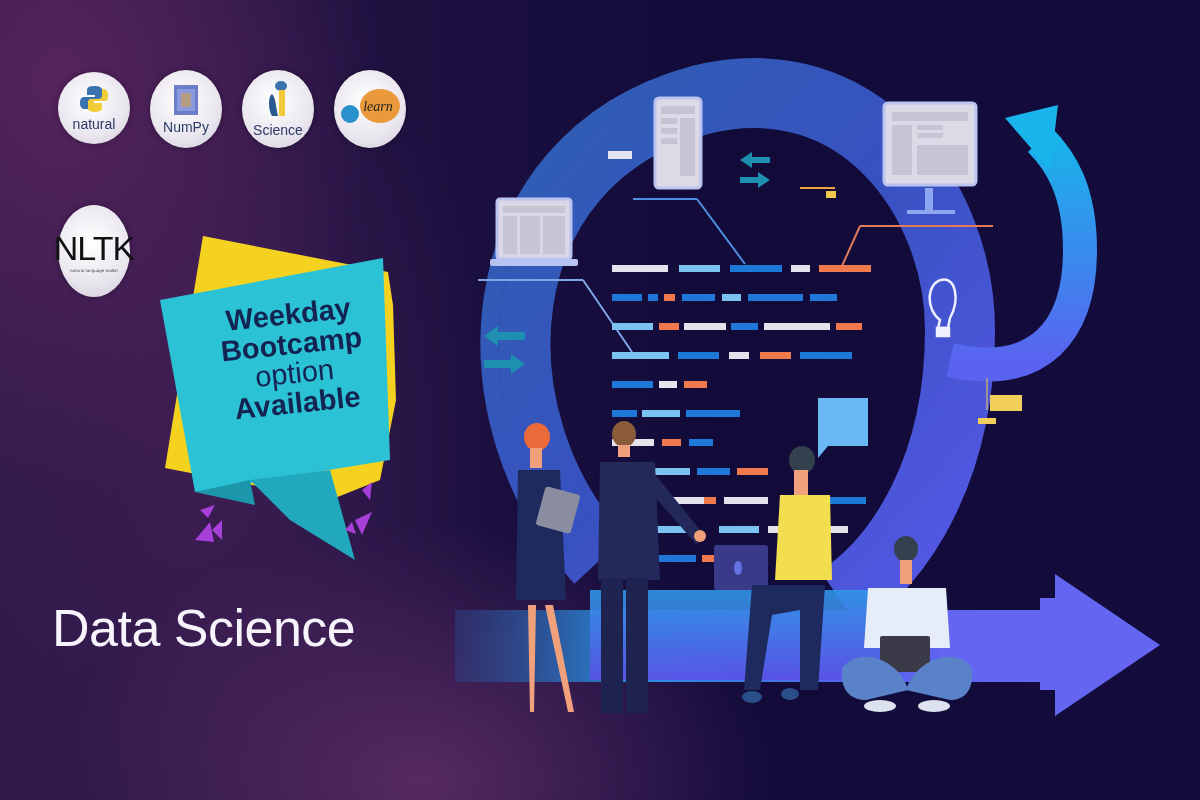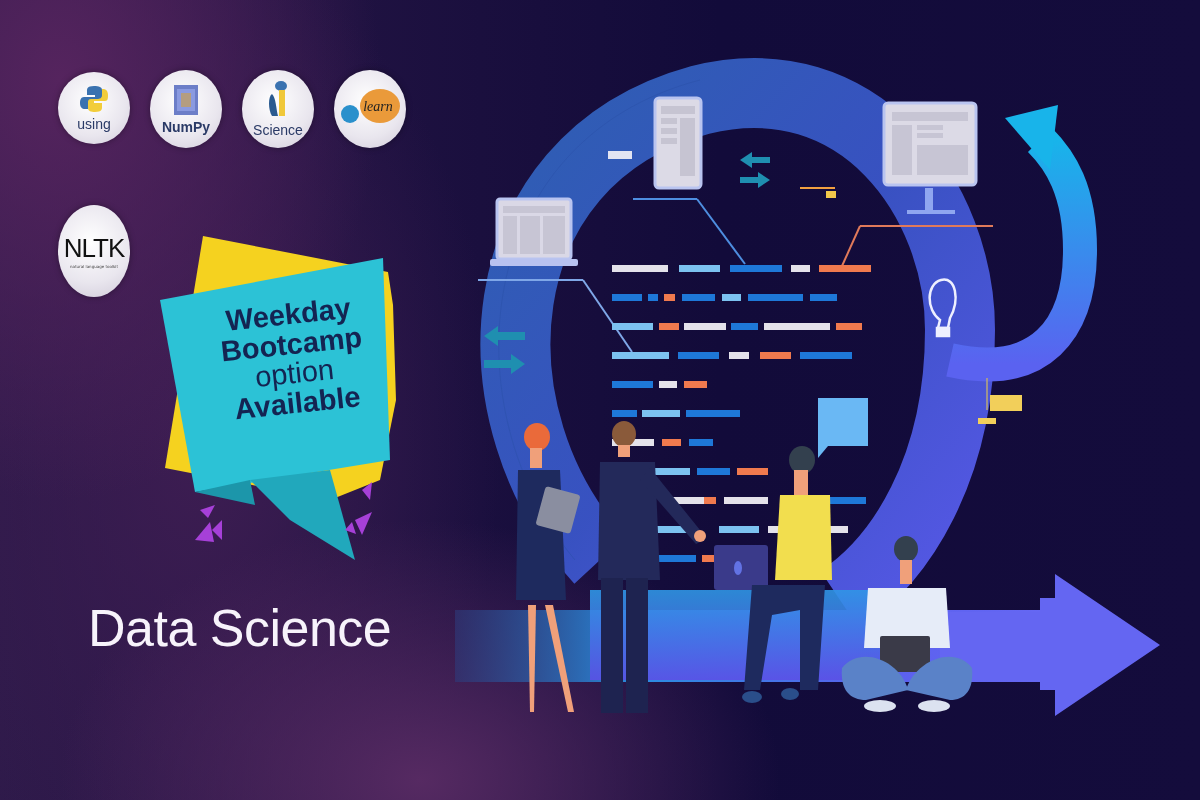--- a/index.html
+++ b/index.html
@@ -12,34 +12,34 @@
       linear-gradient(90deg,#2e1a4a 0%,#1a0f3e 40%,#120b3a 60%,#140c3c 100%);}
   .logo{position:absolute;border-radius:50%;
     background:radial-gradient(circle at 45% 40%,#ffffff 0%,#e9e6ee 60%,#cfc9d8 100%);
     box-shadow:0 0 6px rgba(0,0,0,.35);display:flex;flex-direction:column;align-items:center;justify-content:center;}
   .logo .lbl{font-family:"Liberation Sans",sans-serif;color:#2a3a66;font-size:14px;margin-top:2px;}
   .logo-python{left:58px;top:72px;width:72px;height:72px;}
   .logo-numpy{left:150px;top:70px;width:72px;height:78px;}
   .logo-pandas{left:242px;top:70px;width:72px;height:78px;}
   .logo-sklearn{left:334px;top:70px;width:72px;height:78px;}
   .logo-nltk{left:58px;top:205px;width:72px;height:92px;}
-  .nltk-text{font-family:"Liberation Sans",sans-serif;font-size:26px;color:#111;letter-spacing:-1px;}
+  .nltk-text{font-family:"Liberation Sans",sans-serif;font-size:34px;color:#111;letter-spacing:-1px;}
   .nltk-sub{font-size:4px;color:#444;}
   .sk-text{font-family:"Liberation Serif",serif;font-style:italic;font-size:14px;color:#222;}
-  .numpy-text{font-family:"Liberation Serif",serif;color:#3a4a7a;font-size:14px;font-weight:bold;}
+  .numpy-text{font-family:"Liberation Serif",serif;color:#3a4a7a;font-size:14px;}
 
   .badge-wrap{position:absolute;left:150px;top:230px;width:270px;height:330px;}
   .badge-text{position:absolute;left:198px;top:300px;width:190px;transform:rotate(-6deg);
     font-family:"Liberation Sans",sans-serif;color:#142452;text-align:center;line-height:1.02;}
   .badge-text .b{font-weight:bold;font-size:29px;display:block;}
   .badge-text .n{font-size:29px;display:block;}
 
   .headline{position:absolute;left:52px;top:596px;color:#f7f3fb;font-family:"Liberation Sans",sans-serif;
     font-size:52px;line-height:64px;letter-spacing:-0.5px;}
-  .headline span{display:block;margin-left:36px;}
+  .headline span{display:block;}
 
   .scene{position:absolute;left:0;top:0;width:1200px;height:800px;}
 </style>
 </head>
 <body>
 
 <div class="banner">
 
   <svg class="scene" width="1200" height="800" viewBox="0 0 1200 800">
     <defs>
@@ -243,21 +243,21 @@
       <ellipse cx="880" cy="706" rx="16" ry="6" fill="#dce2f0"></ellipse>
       <ellipse cx="934" cy="706" rx="16" ry="6" fill="#dce2f0"></ellipse>
     </g>
   </svg>
 
   <div class="logo logo-python">
     <svg width="30" height="30" viewBox="0 0 30 30">
       <path d="M15 2 C8 2 8 5 8 7 L8 11 L16 11 L16 13 L5 13 C2 13 1 16 1 19 C1 23 3 25 6 25 L9 25 L9 20 C9 17 11 16 14 16 L20 16 C22 16 23 15 23 13 L23 6 C23 3 20 2 15 2 Z" fill="#3a72b0"></path>
       <path d="M16 28 C23 28 23 25 23 23 L23 19 L15 19 L15 17 L26 17 C29 17 29 14 29 11 C29 7 27 5 24 5 L23 5 L23 11 C23 14 21 15 18 15 L12 15 C10 15 9 16 9 18 L9 24 C9 27 12 28 16 28 Z" fill="#f2cd3a"></path>
     </svg>
-    <span class="lbl">using</span>
+    <span class="lbl">natural</span>
   </div>
 
   <div class="logo logo-numpy">
     <svg width="28" height="34" viewBox="0 0 28 34">
       <rect x="2" y="2" width="24" height="30" fill="#6c7ec8"></rect>
       <rect x="5" y="6" width="18" height="22" fill="#8a9ae0"></rect>
       <rect x="9" y="10" width="10" height="14" fill="#d0a040" opacity="0.6"></rect>
     </svg>
     <span class="lbl numpy-text">NumPy</span>
   </div>

